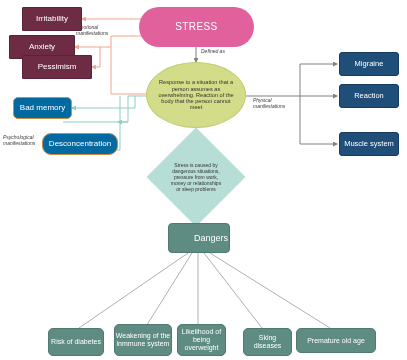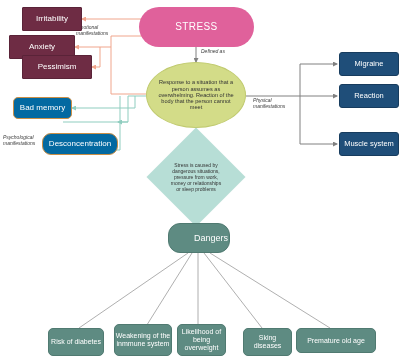--- a/index.html
+++ b/index.html
@@ -9,21 +9,21 @@
   svg.links{position:absolute;left:0;top:0;width:407px;height:360px;overflow:visible;}
   .node{position:absolute;box-sizing:border-box;display:flex;align-items:center;
         justify-content:center;text-align:center;color:#ffffff;line-height:1.12;}
   .emo{background:#6E2C44;border:1px solid #5A2338;border-radius:1px;font-size:8px;}
   .psy{background:#0369a1;border:1px solid #C98E46;border-radius:5px;
        color:#ffffff;font-size:8px;}
   .phy{background:#1F4E79;border:1px solid #173C5E;border-radius:3px;font-size:7.5px;}
   .stress{background:#E0619B;border-radius:22px;font-size:10px;letter-spacing:.4px;}
   .ellipse{background:#D3DC88;border:1px solid #C0CA6F;border-radius:50%;
            color:#333333;font-size:5.6px;padding:0 8px;}
-  .danger{background:#5E8B82;border:1px solid #507A71;border-radius:12px;font-size:9px;padding-left:24px;}
+  .danger{background:#5E8B82;border:1px solid #507A71;border-radius:4px;font-size:9px;padding-left:24px;}
   .leaf{background:#5E8B82;border:1px solid #507A71;border-radius:5px;font-size:7px;}
   .diamond-wrap{position:absolute;}
   .diamond{position:absolute;left:0;top:0;width:100%;height:100%;
            background:#B7DED6;transform:rotate(45deg);}
   .diamond-txt{position:absolute;left:0;top:0;width:100%;height:100%;
                display:flex;align-items:center;justify-content:center;text-align:center;
                color:#333333;font-size:5px;line-height:1.2;padding:0 8px;box-sizing:border-box;}
   .anno{position:absolute;font-style:italic;font-size:5px;color:#3b3b3b;
         line-height:1.25;text-align:left;}
 </style>

